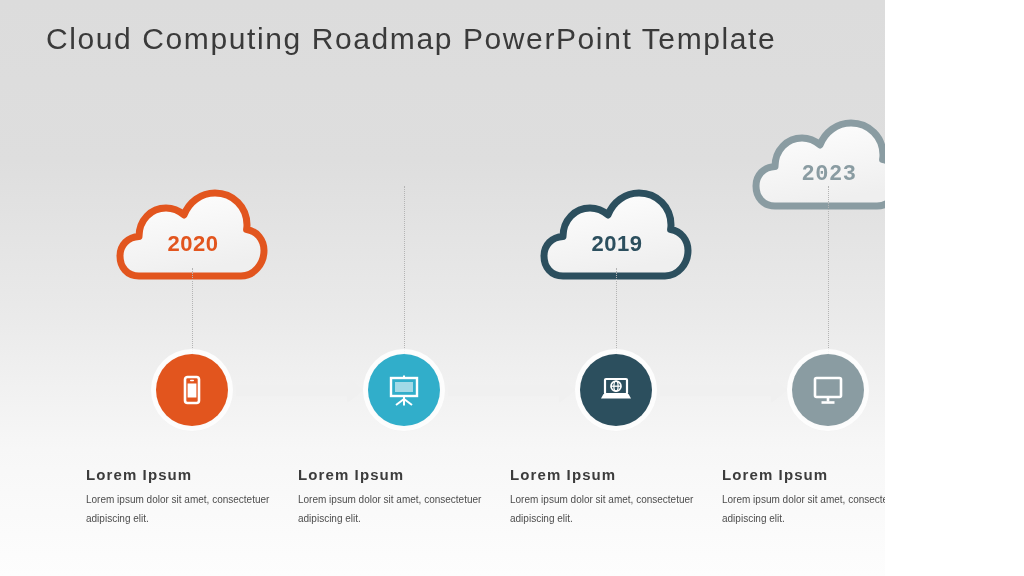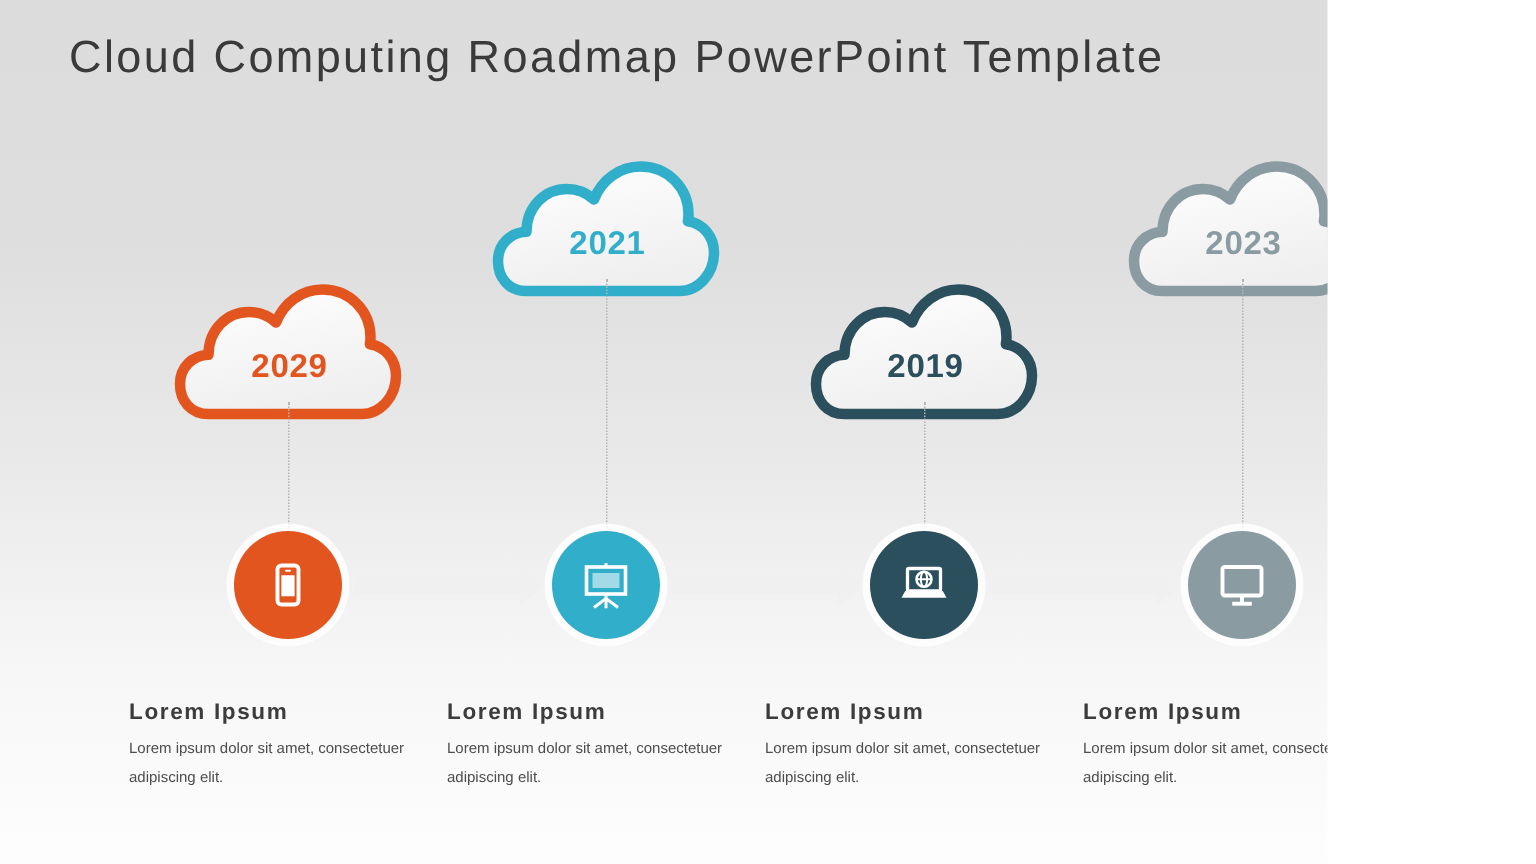--- a/index.html
+++ b/index.html
@@ -136,50 +136,38 @@
   <div class="cloud-wrap" style="left:117px; top:190px;">
     <svg class="cloud-svg" viewBox="0 0 152 92">
       <defs>
         <linearGradient id="cg1" x1="0" y1="0" x2="0.35" y2="1">
           <stop offset="0%" stop-color="#ffffff"></stop>
           <stop offset="100%" stop-color="#efefef"></stop>
         </linearGradient>
       </defs>
       <path d="M22,86 C10,86 3,77 3,66 C3,55 11,47 22,46.5 C22,30 34,18 49,18 C56,18 62,20.5 67,25 C72,12 84,3 98,3 C116,3 130,17 130,35 C130,36.5 129.8,38 129.6,39.5 C140,41 147,50 147,60.5 C147,74 137,86 124,86 Z" fill="url(#cg1)" stroke="#E2551E" stroke-width="7" stroke-linejoin="round"></path>
     </svg>
-    <div class="cloud-year" style="color:#E2551E;">2029</div>
-  </div>
-
-  <div class="cloud-wrap" style="left:329px; top:108px;">
-    <svg class="cloud-svg" viewBox="0 0 152 92">
-      <defs>
-        <linearGradient id="cg2" x1="0" y1="0" x2="0.35" y2="1">
-          <stop offset="0%" stop-color="#ffffff"></stop>
-          <stop offset="100%" stop-color="#efefef"></stop>
-        </linearGradient>
-      </defs>
-      <path d="M22,86 C10,86 3,77 3,66 C3,55 11,47 22,46.5 C22,30 34,18 49,18 C56,18 62,20.5 67,25 C72,12 84,3 98,3 C116,3 130,17 130,35 C130,36.5 129.8,38 129.6,39.5 C140,41 147,50 147,60.5 C147,74 137,86 124,86 Z" fill="url(#cg2)" stroke="#31AECA" stroke-width="7" stroke-linejoin="round"></path>
-    </svg>
-    <div class="cloud-year" style="color:#31AECA;">2021</div>
-  </div>
+    <div class="cloud-year" style="color:#E2551E;">2020</div>
+  </div>
+
 
   <div class="cloud-wrap" style="left:541px; top:190px;">
     <svg class="cloud-svg" viewBox="0 0 152 92">
       <defs>
         <linearGradient id="cg3" x1="0" y1="0" x2="0.35" y2="1">
           <stop offset="0%" stop-color="#ffffff"></stop>
           <stop offset="100%" stop-color="#efefef"></stop>
         </linearGradient>
       </defs>
       <path d="M22,86 C10,86 3,77 3,66 C3,55 11,47 22,46.5 C22,30 34,18 49,18 C56,18 62,20.5 67,25 C72,12 84,3 98,3 C116,3 130,17 130,35 C130,36.5 129.8,38 129.6,39.5 C140,41 147,50 147,60.5 C147,74 137,86 124,86 Z" fill="url(#cg3)" stroke="#2C4F5E" stroke-width="7" stroke-linejoin="round"></path>
     </svg>
     <div class="cloud-year" style="color:#2C4F5E;">2019</div>
   </div>
 
-  <div class="cloud-wrap" style="left:753px; top:108px;">
+  <div class="cloud-wrap" style="left:753px; top:120px;font-family:Liberation Mono, monospace;">
     <svg class="cloud-svg" viewBox="0 0 152 92">
       <defs>
         <linearGradient id="cg4" x1="0" y1="0" x2="0.35" y2="1">
           <stop offset="0%" stop-color="#ffffff"></stop>
           <stop offset="100%" stop-color="#efefef"></stop>
         </linearGradient>
       </defs>
       <path d="M22,86 C10,86 3,77 3,66 C3,55 11,47 22,46.5 C22,30 34,18 49,18 C56,18 62,20.5 67,25 C72,12 84,3 98,3 C116,3 130,17 130,35 C130,36.5 129.8,38 129.6,39.5 C140,41 147,50 147,60.5 C147,74 137,86 124,86 Z" fill="url(#cg4)" stroke="#8A9CA2" stroke-width="7" stroke-linejoin="round"></path>
     </svg>
     <div class="cloud-year" style="color:#8A9CA2;">2023</div>

